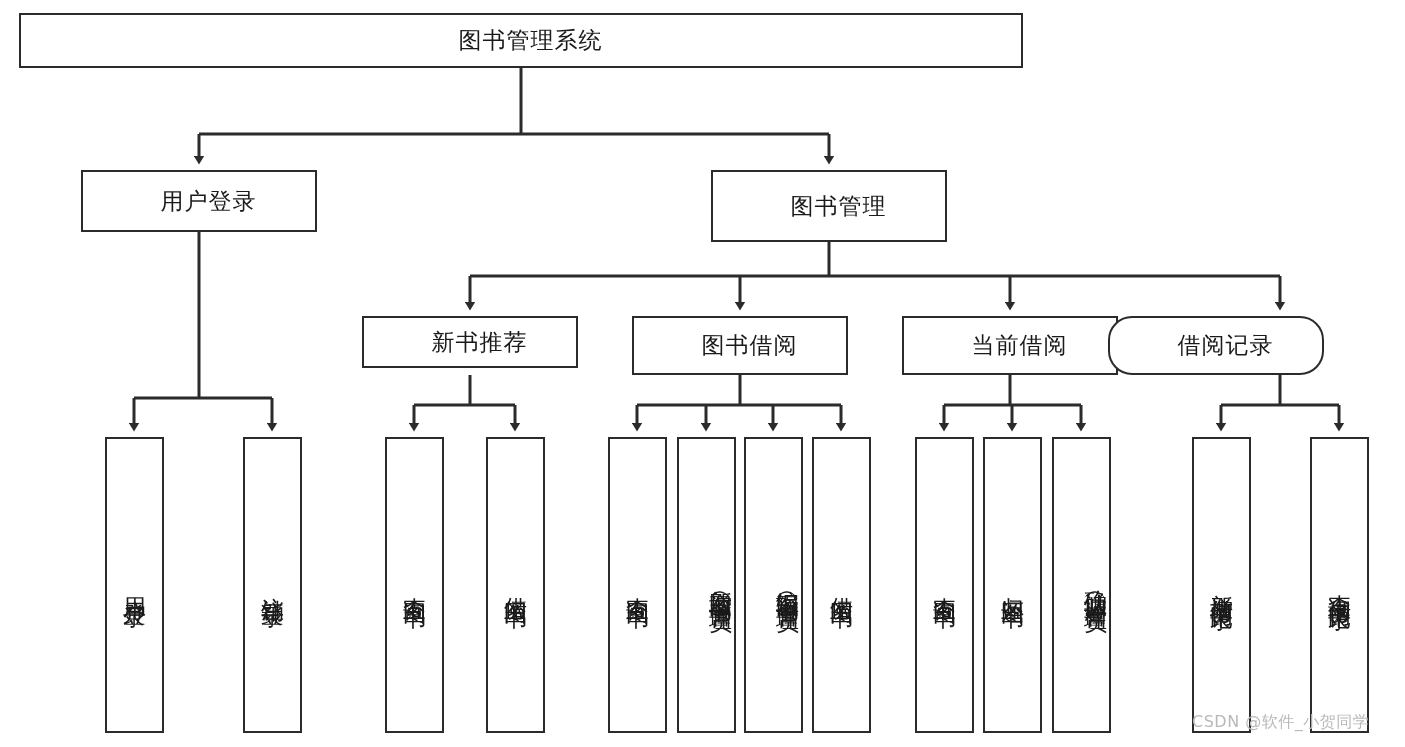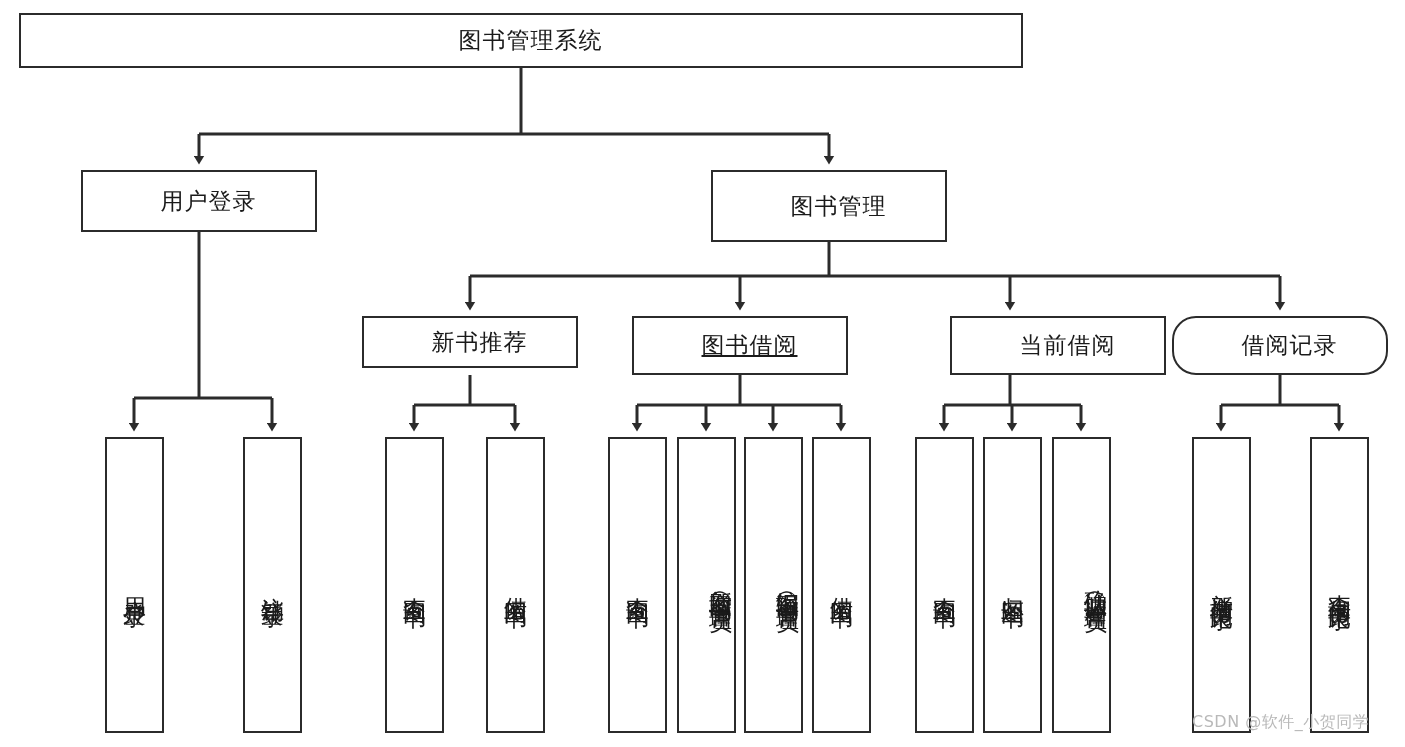--- a/index.html
+++ b/index.html
@@ -123,27 +123,27 @@
   <div class="node horiz" style="left:81px;top:170px;width:236px;height:62px;">
     <span>用户登录</span>
   </div>
   <div class="node horiz" style="left:711px;top:170px;width:236px;height:72px;">
     <span>图书管理</span>
   </div>
 
   <div class="node horiz" style="left:362px;top:316px;width:216px;height:52px;">
     <span>新书推荐</span>
   </div>
-  <div class="node horiz" style="left:632px;top:316px;width:216px;height:59px;text-decoration:underline;">
+  <div class="node horiz" style="left:632px;top:316px;width:216px;height:59px;">
     <span>图书借阅</span>
   </div>
-  <div class="node horiz" style="left:902px;top:316px;width:216px;height:59px;margin-left:48px;">
+  <div class="node horiz" style="left:902px;top:316px;width:216px;height:59px;">
     <span>当前借阅</span>
   </div>
-  <div class="node horiz" style="left:1172px;top:316px;width:216px;height:59px;border-radius:24px;">
+  <div class="node horiz" style="left:1108px;top:316px;width:216px;height:59px;border-radius:24px;">
     <span>借阅记录</span>
   </div>
 
   <div class="node vert" style="left:105px;top:437px;width:59px;height:296px;">
     <span>用户登录</span>
   </div>
   <div class="node vert" style="left:243px;top:437px;width:59px;height:296px;">
     <span>注销登录</span>
   </div>
 

